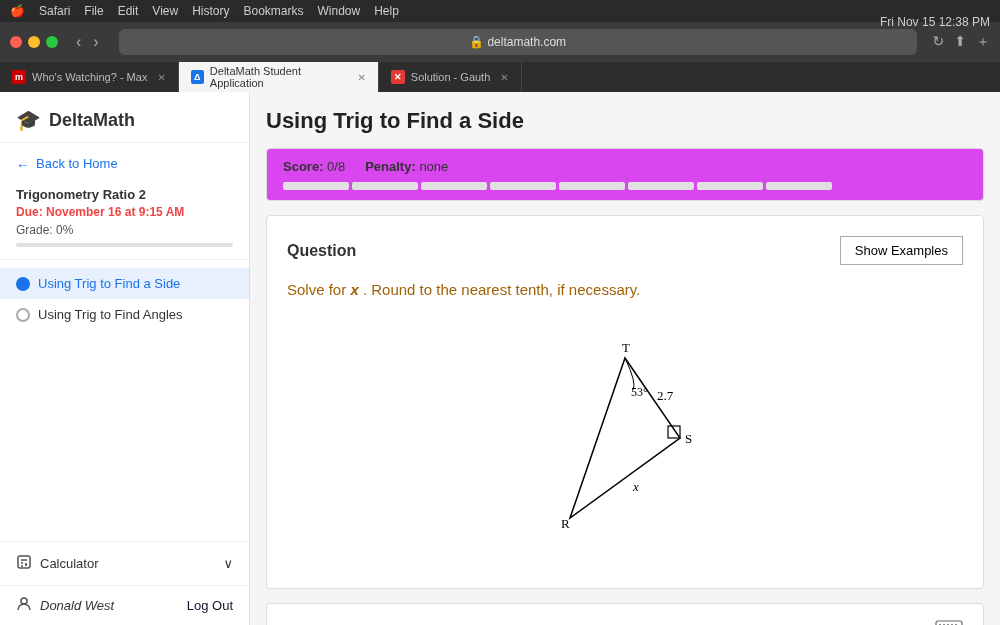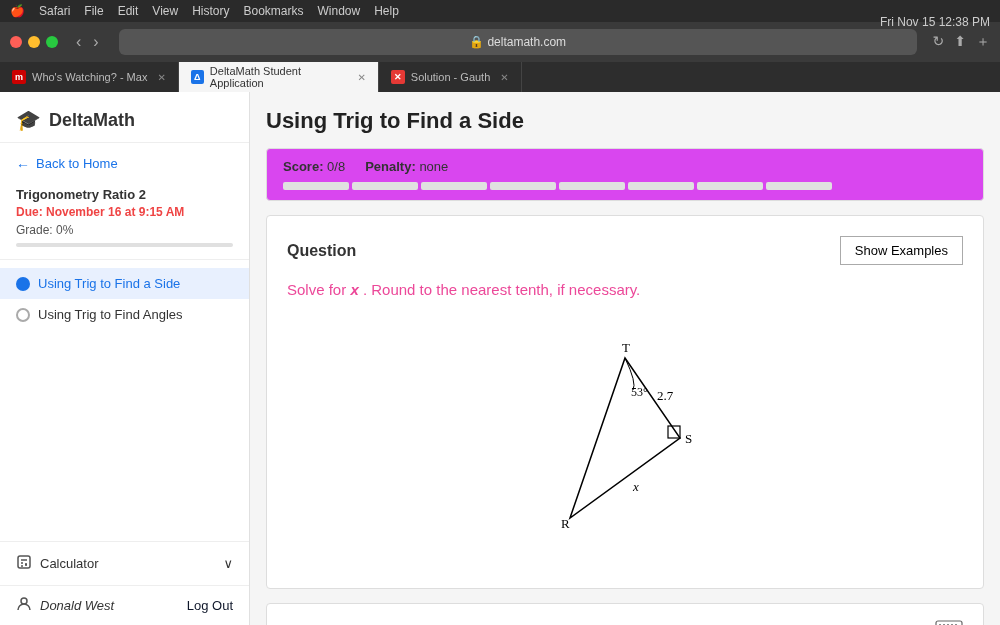--- a/index.html
+++ b/index.html
@@ -256,21 +256,21 @@
       border: 1px solid #aaa;
       background: white;
       padding: 6px 14px;
       border-radius: 0;
       font-size: 13px;
       cursor: pointer;
     }
     .question-text {
       font-size: 15px;
       margin-bottom: 20px;
-      color: #ec4899;
+      color: #a16207;
     }
     .math-x { font-style: italic; font-weight: bold; }
 
     
     .triangle-container {
       display: flex;
       justify-content: center;
       padding: 10px 0 20px;
     }
 

